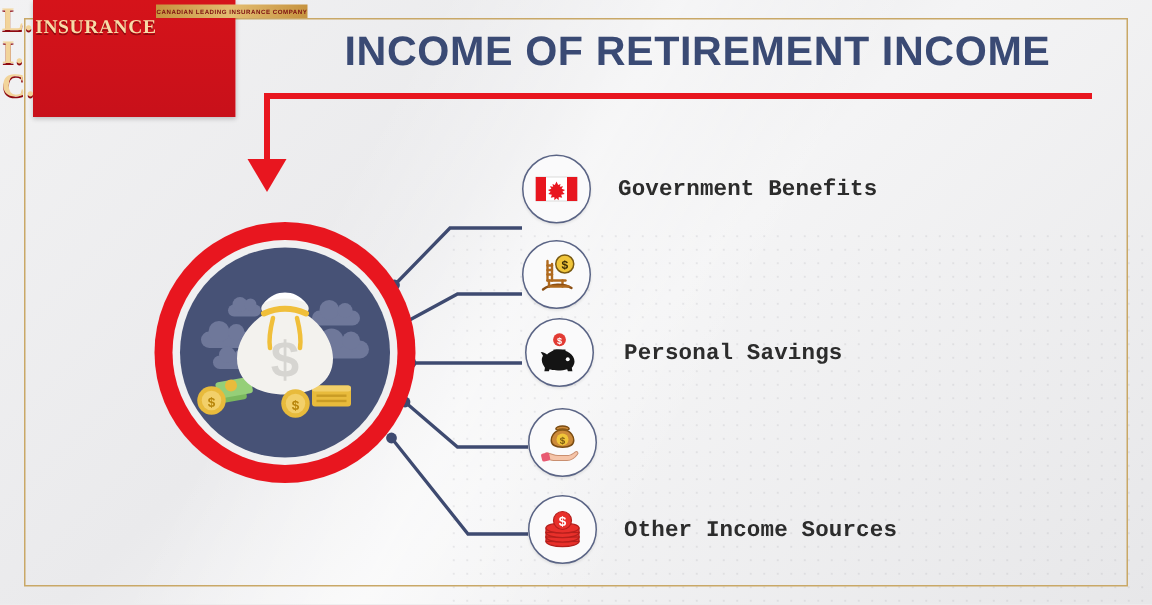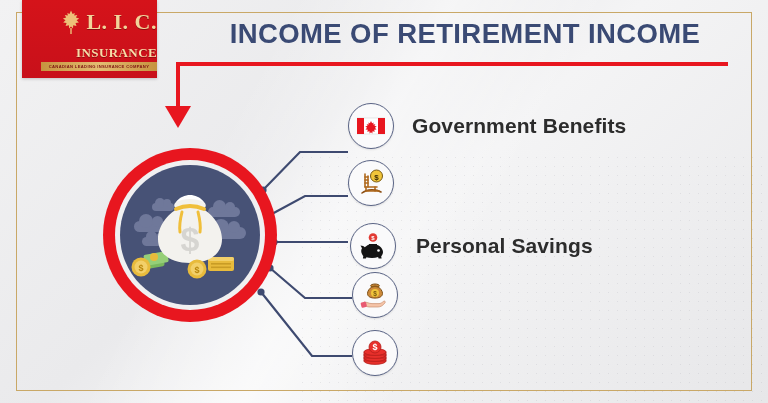--- a/index.html
+++ b/index.html
@@ -29,21 +29,21 @@
   
   .frame{
     position:absolute;left:16px;top:12px;right:16px;bottom:12px;
     border:1.6px solid #c9a867;
     pointer-events:none;
   }
   
   .logo{
     position:absolute;left:22px;top:0;width:135px;height:78px;
     background:linear-gradient(180deg,#d5131a 0%,#c8101a 100%);
-    display:flex;flex-direction:column;align-items:flex-end;justify-content:center;
+    display:flex;flex-direction:row;align-items:flex-start;justify-content:center;
     box-shadow:0 1px 3px rgba(0,0,0,.2);
     z-index:6;
   }
   .logo-top{display:flex;align-items:center;gap:3px;margin-top:2px;}
   .leaf-mark{width:24px;height:26px;flex:0 0 auto;}
   .logo-lic{
     font-family:"Liberation Serif", serif;font-weight:bold;font-size:22px;
     color:#f2d49a;letter-spacing:.5px;line-height:1;
     text-shadow:0 1px 0 #8e0a10;
   }
@@ -124,22 +124,23 @@
   }
   .badge{
     width:44px;height:44px;border-radius:50%;
     background:#fafafb;border:1.4px solid #5a6485;
     display:flex;align-items:center;justify-content:center;
     box-shadow:0 1px 2px rgba(0,0,0,.10);
     flex:0 0 auto;
   }
   .badge svg{display:block;}
   .label{
-    font-size:21px;font-weight:bold;color:#2c2c2c;letter-spacing:.1px;
+    font-size:15px;font-weight:bold;color:#2c2c2c;letter-spacing:.1px;
     white-space:nowrap;
+    font-family:Liberation Mono, monospace;
   }
 </style>
 </head>
 <body>
 
 <div class="canvas">
 
   <div class="sheen"></div>
   <div class="dots"></div>
   <div class="frame"></div>
@@ -248,21 +249,21 @@
           <path d="M8 18 L20 18"></path>
           <path d="M9 18 L9 22"></path>
             <path d="M18 18 L18 22"></path>
           <path d="M5 24 C10 20 19 20 24 23" stroke="#8c4f14"></path>
           <path d="M9 22 L22 22"></path>
         </g>
       </svg>
     </div>
   </div>
 
-  <div class="item" style="left:350px;top:223px;gap:20px;">
+  <div class="item" style="left:350px;top:212px;gap:20px;">
     <div class="badge">
       <svg width="30" height="26" viewBox="0 0 30 26">
         <circle cx="15" cy="4.5" r="4.3" fill="#e23b34"></circle>
         <text x="15" y="7.3" font-family="Liberation Sans, sans-serif" font-size="6" font-weight="bold" fill="#fff" text-anchor="middle">$</text>
         <path d="M11 11 h8 v2 h-8z" fill="#1a1a1a"></path>
         <path d="M14 11 c6 0 11 3.6 11 8 c0 1.6 -.7 3 -1.8 4.2 l.4 2.3 h-3 l-.5-1.4 c-1.7 .6 -3.8 .9 -6.1 .9 c-2.1 0 -4-.3 -5.6-.8 l-.5 1.3 h-3 l.4-2.4 C4.4 21.9 3.2 20 3.2 18 c0-1 .3-2 .8-2.8 l-1.5-2.6 c2 .1 3.4 .9 4.2 1.7 C8.4 12.8 11 11 14 11z" fill="#141414"></path>
         <circle cx="20.5" cy="17.5" r="1.3" fill="#ffffff"></circle>
       </svg>
     </div>
     <div class="label">Personal Savings</div>
@@ -290,15 +291,16 @@
           <ellipse cx="15" cy="18" rx="11" ry="3.4"></ellipse>
           <rect x="4" y="15" width="22" height="3"></rect>
           <ellipse cx="15" cy="15" rx="11" ry="3.4"></ellipse>
           <rect x="4" y="12" width="22" height="3"></rect>
           <ellipse cx="15" cy="12" rx="11" ry="3.4"></ellipse>
         </g>
         <circle cx="15" cy="7" r="6" fill="#e8302b" stroke="#b51f1c" stroke-width=".8"></circle>
         <text x="15" y="10.4" font-family="Liberation Sans, sans-serif" font-size="9" font-weight="bold" fill="#ffffff" text-anchor="middle">$</text>
       </svg>
     </div>
+    <div class="label">Other Income Sources</div>
   </div>
 
 </div>
 
 </body></html>

